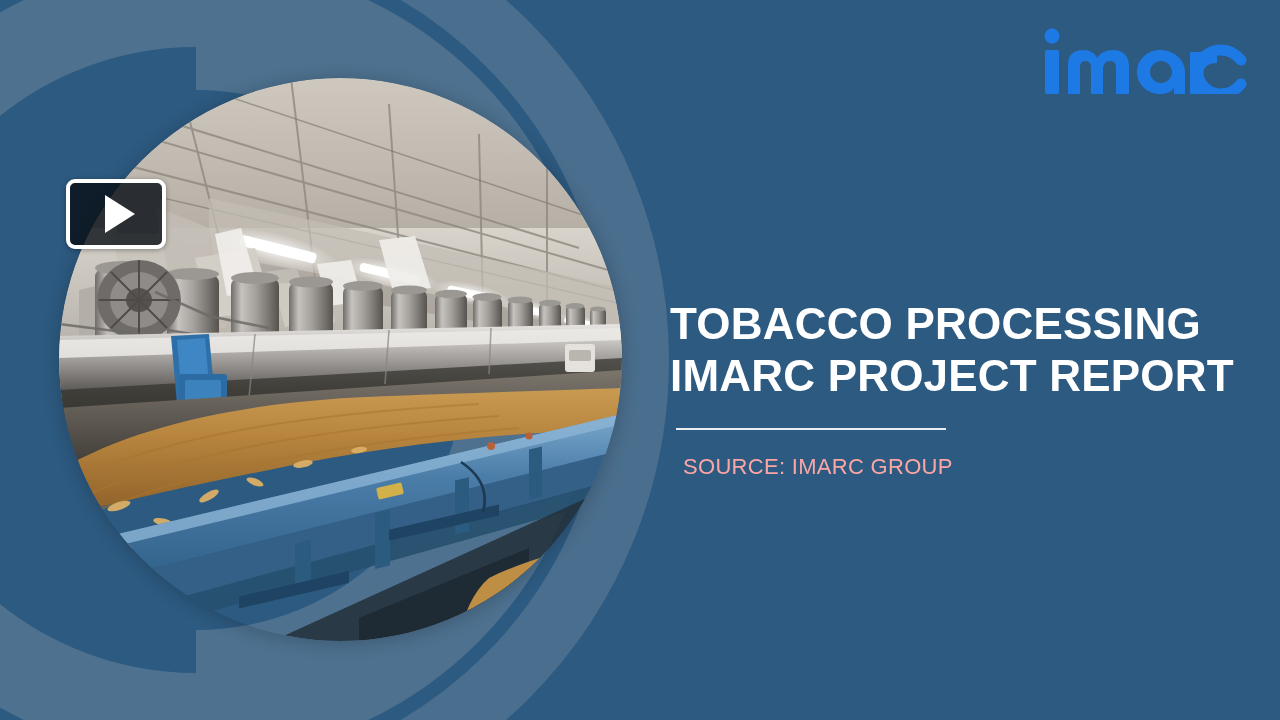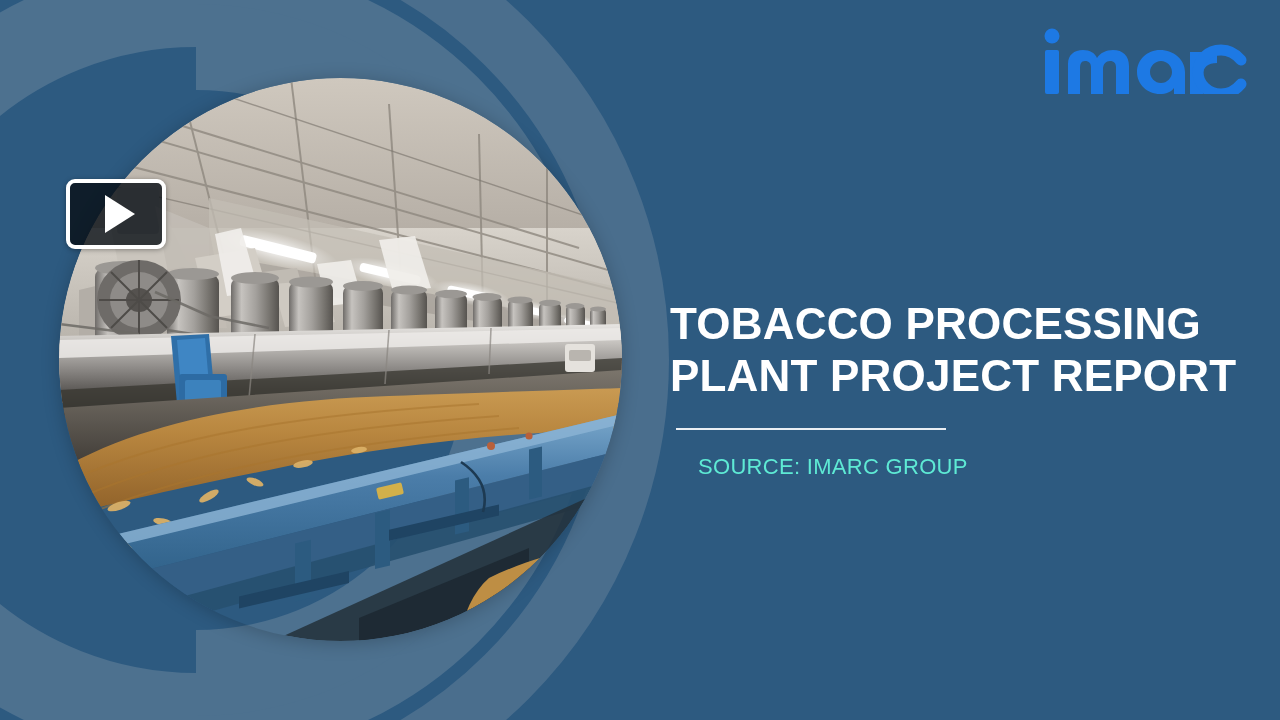--- a/index.html
+++ b/index.html
@@ -86,22 +86,22 @@
   }
   #title-divider {
     margin-top:26px;
     margin-left:6px;
     width:270px;
     height:2px;
     background:#e9eef3;
   }
   #source-line {
     margin-top:24px;
-    margin-left:28px;
-    color:#5eead4;
+    margin-left:13px;
+    color:#fca5a5;
     font-size:22px;
     font-weight:normal;
     letter-spacing:0.3px;
   }
 </style>
 </head>
 <body>
 
 <div id="slide">
 
@@ -400,18 +400,18 @@
                  C170 37 165 41 165 49 V68 Z"></path>
 
         <path d="M205 34 C200 28 193 24 185 24 C172 24 162 34 162 46
                  C162 58 172 68 185 68 C193 68 200 64 205 58" fill="none" stroke="#1d79e4" stroke-width="11" stroke-linecap="round" transform="translate(-2 0)"></path>
       </g>
     </svg>
   </div>
 
   <div id="text-block">
     <div id="slide-title">TOBACCO PROCESSING
-PLANT PROJECT REPORT</div>
+IMARC PROJECT REPORT</div>
     <div id="title-divider"></div>
     <div id="source-line">SOURCE: IMARC GROUP</div>
   </div>
 
 </div>
 
 </body></html>

